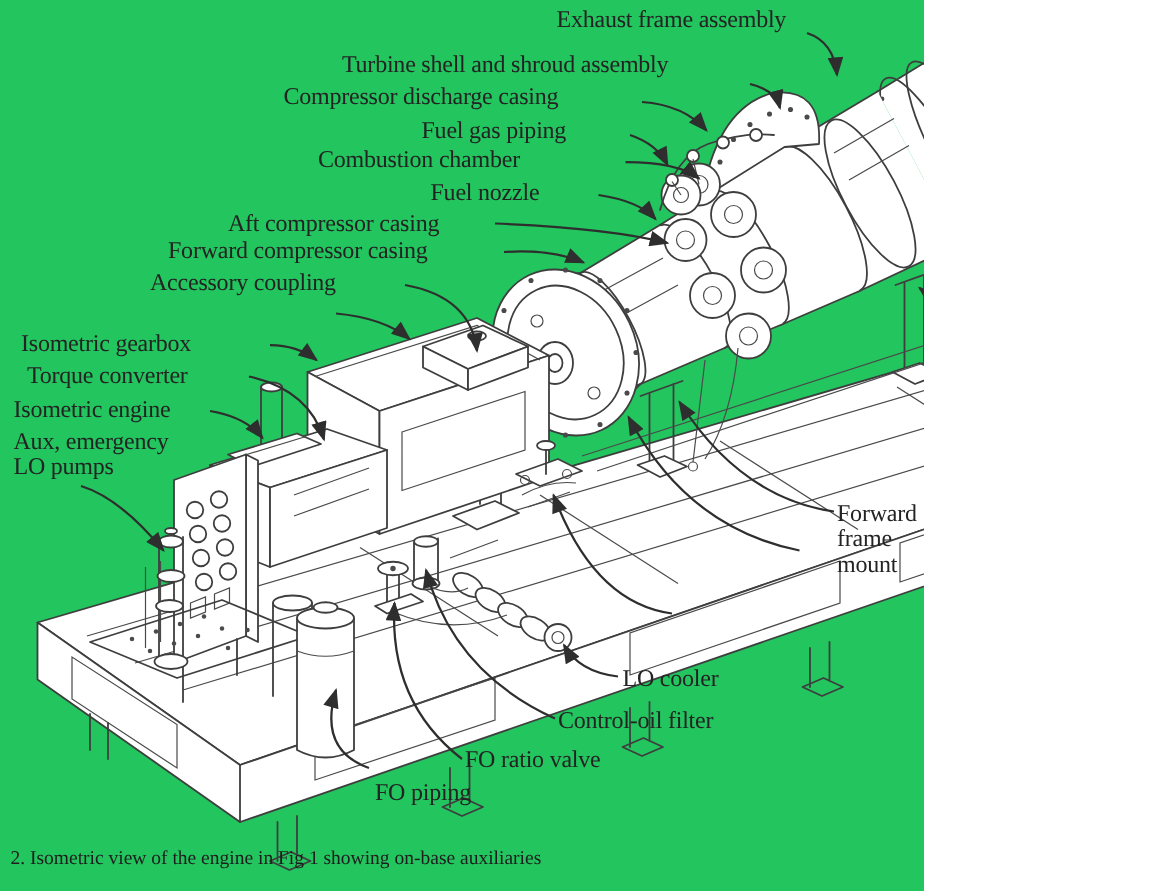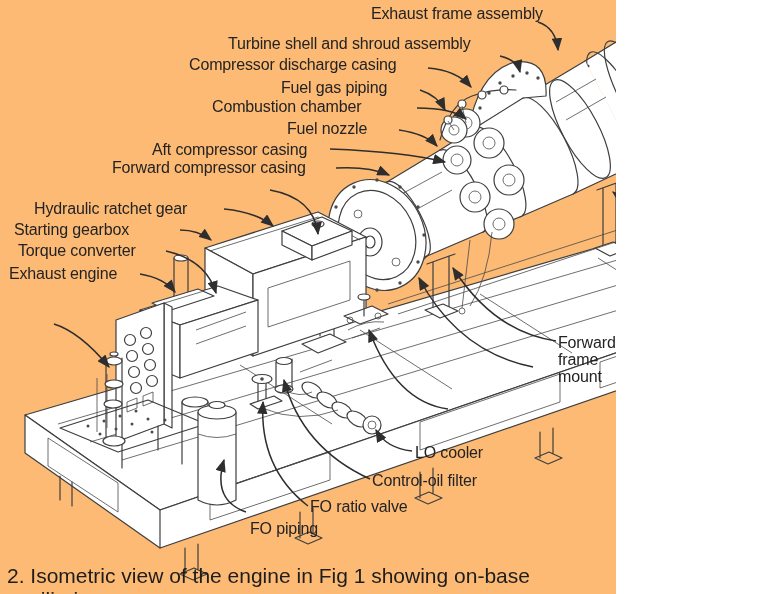--- a/index.html
+++ b/index.html
@@ -1,20 +1,20 @@
 <!DOCTYPE html>
 <html><head>
 <meta charset="utf-8">
 <style>
   html,body{margin:0;padding:0;background:#ffffff;}
-  .stage{position:relative;width:616px;height:594px;background:#fdba74;overflow:hidden;
-         font-family:Liberation Sans, sans-serif;}
+  .stage{position:relative;width:616px;height:594px;background:#22c55e;overflow:hidden;
+         font-family:Liberation Serif, serif;}
   .lbl{position:absolute;font-size:16px;line-height:1.07;color:#232323;
        letter-spacing:-0.15px;white-space:pre-line;}
-  .caption{position:absolute;left:7px;top:564px;font-size:21px;color:#1d1d1d;}
+  .caption{position:absolute;left:7px;top:564px;font-size:13px;color:#1d1d1d;}
   svg{position:absolute;left:0;top:0;}
   .ink{stroke:#3e3e3e;stroke-width:1.2;fill:none;stroke-linecap:round;stroke-linejoin:round;}
   .inkf{stroke:#3e3e3e;stroke-width:1.2;fill:#ffffff;stroke-linejoin:round;}
   .thin{stroke:#4a4a4a;stroke-width:0.8;fill:none;}
   .dot{fill:#4a4a4a;stroke:none;}
   .leader{stroke:#2e2e2e;stroke-width:1.5;fill:none;}
 </style>
 </head>
 <body>
 
@@ -327,24 +327,26 @@
 </svg>
 
   <div class="lbl" style="left:371px;top:5px">Exhaust frame assembly</div>
   <div class="lbl" style="left:189px;top:56px">Compressor discharge casing</div>
   <div class="lbl" style="left:228px;top:35px">Turbine shell and shroud assembly</div>
   <div class="lbl" style="left:281px;top:79px">Fuel gas piping</div>
   <div class="lbl" style="left:212px;top:98px">Combustion chamber</div>
   <div class="lbl" style="left:287px;top:120px">Fuel nozzle</div>
   <div class="lbl" style="left:112px;top:159px">Forward compressor casing</div>
   <div class="lbl" style="left:152px;top:141px">Aft compressor casing</div>
-  <div class="lbl" style="left:34px;top:200px">Hydraulic ratchet gear</div>
-  <div class="lbl" style="left:14px;top:221px">Starting gearbox</div>
+  <div class="lbl" style="left:100px;top:180px">Accessory coupling</div>
+  <div class="lbl" style="left:14px;top:221px">Isometric gearbox</div>
   <div class="lbl" style="left:18px;top:242px">Torque converter</div>
-  <div class="lbl" style="left:9px;top:265px">Exhaust engine</div>
+  <div class="lbl" style="left:9px;top:265px">Isometric engine</div>
+  <div class="lbl" style="left:9px;top:286px">Aux, emergency
+LO pumps</div>
   <div class="lbl" style="left:665px;top:281px">Aft engine
 mount</div>
   <div class="lbl" style="left:558px;top:334px">Forward frame mount</div>
   <div class="lbl" style="left:415px;top:444px">LO cooler</div>
   <div class="lbl" style="left:372px;top:472px">Control-oil filter</div>
   <div class="lbl" style="left:310px;top:498px">FO ratio valve</div>
   <div class="lbl" style="left:250px;top:520px">FO piping</div>
 
   <div class="caption">2. Isometric view of the engine in Fig 1 showing on-base auxiliaries</div>
 </div>

